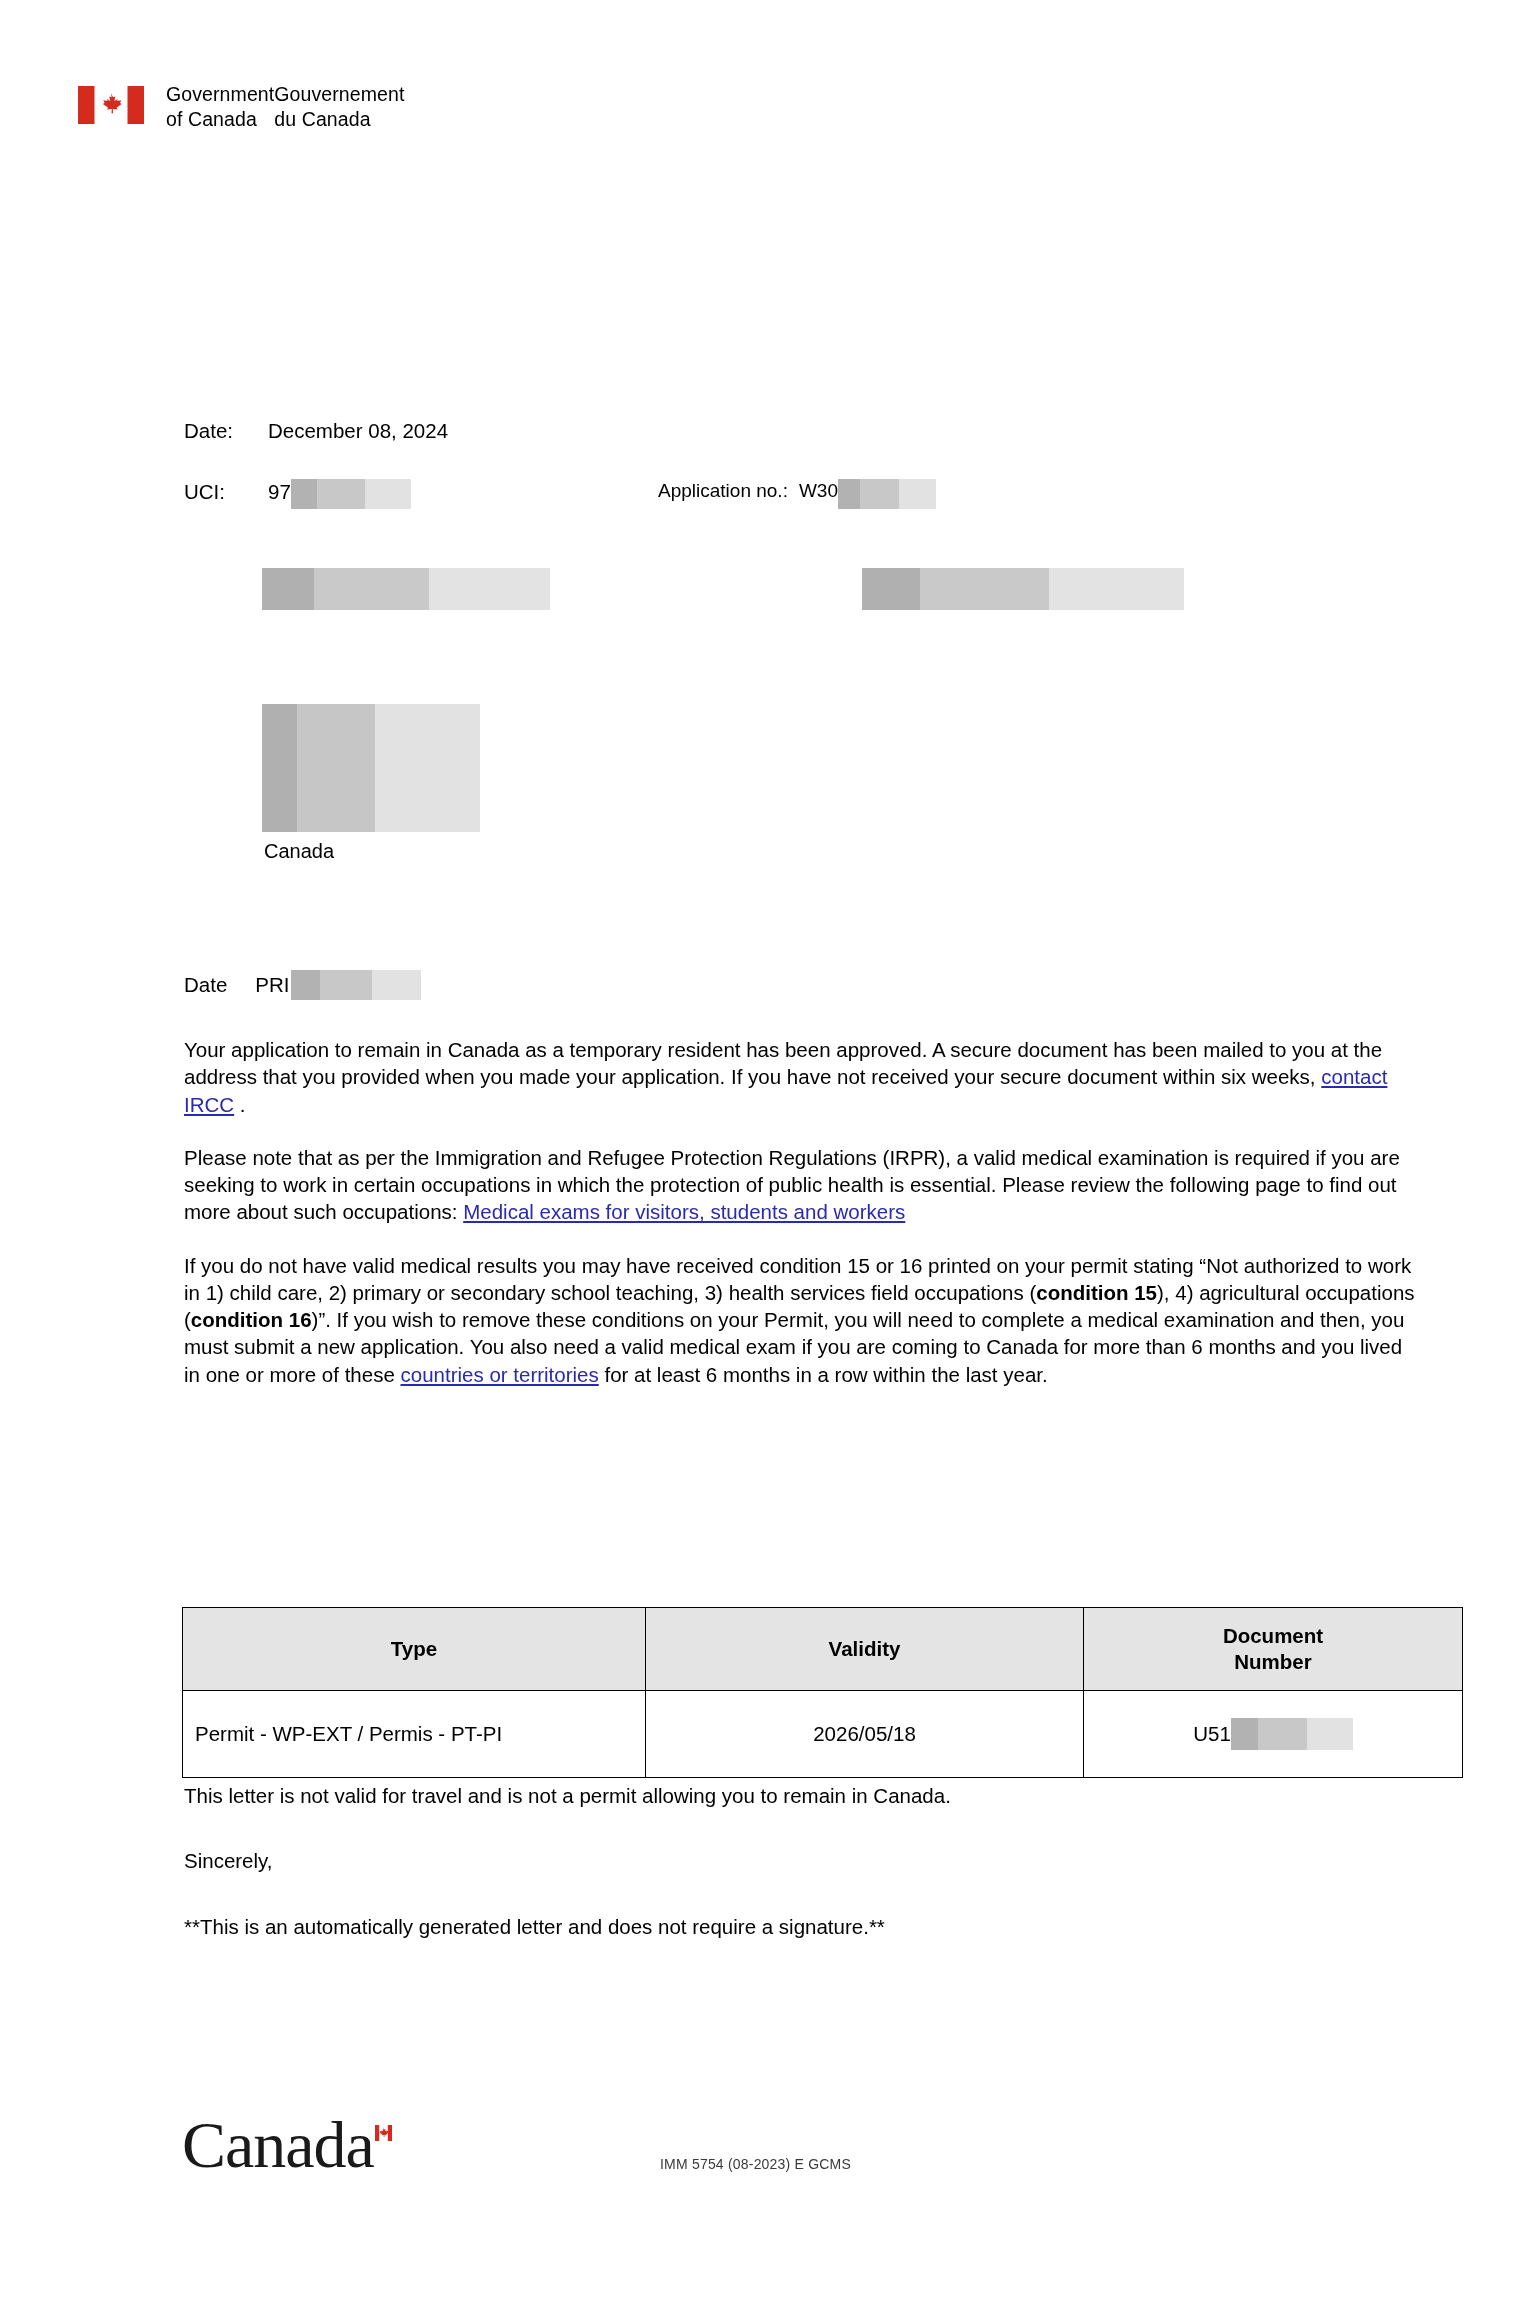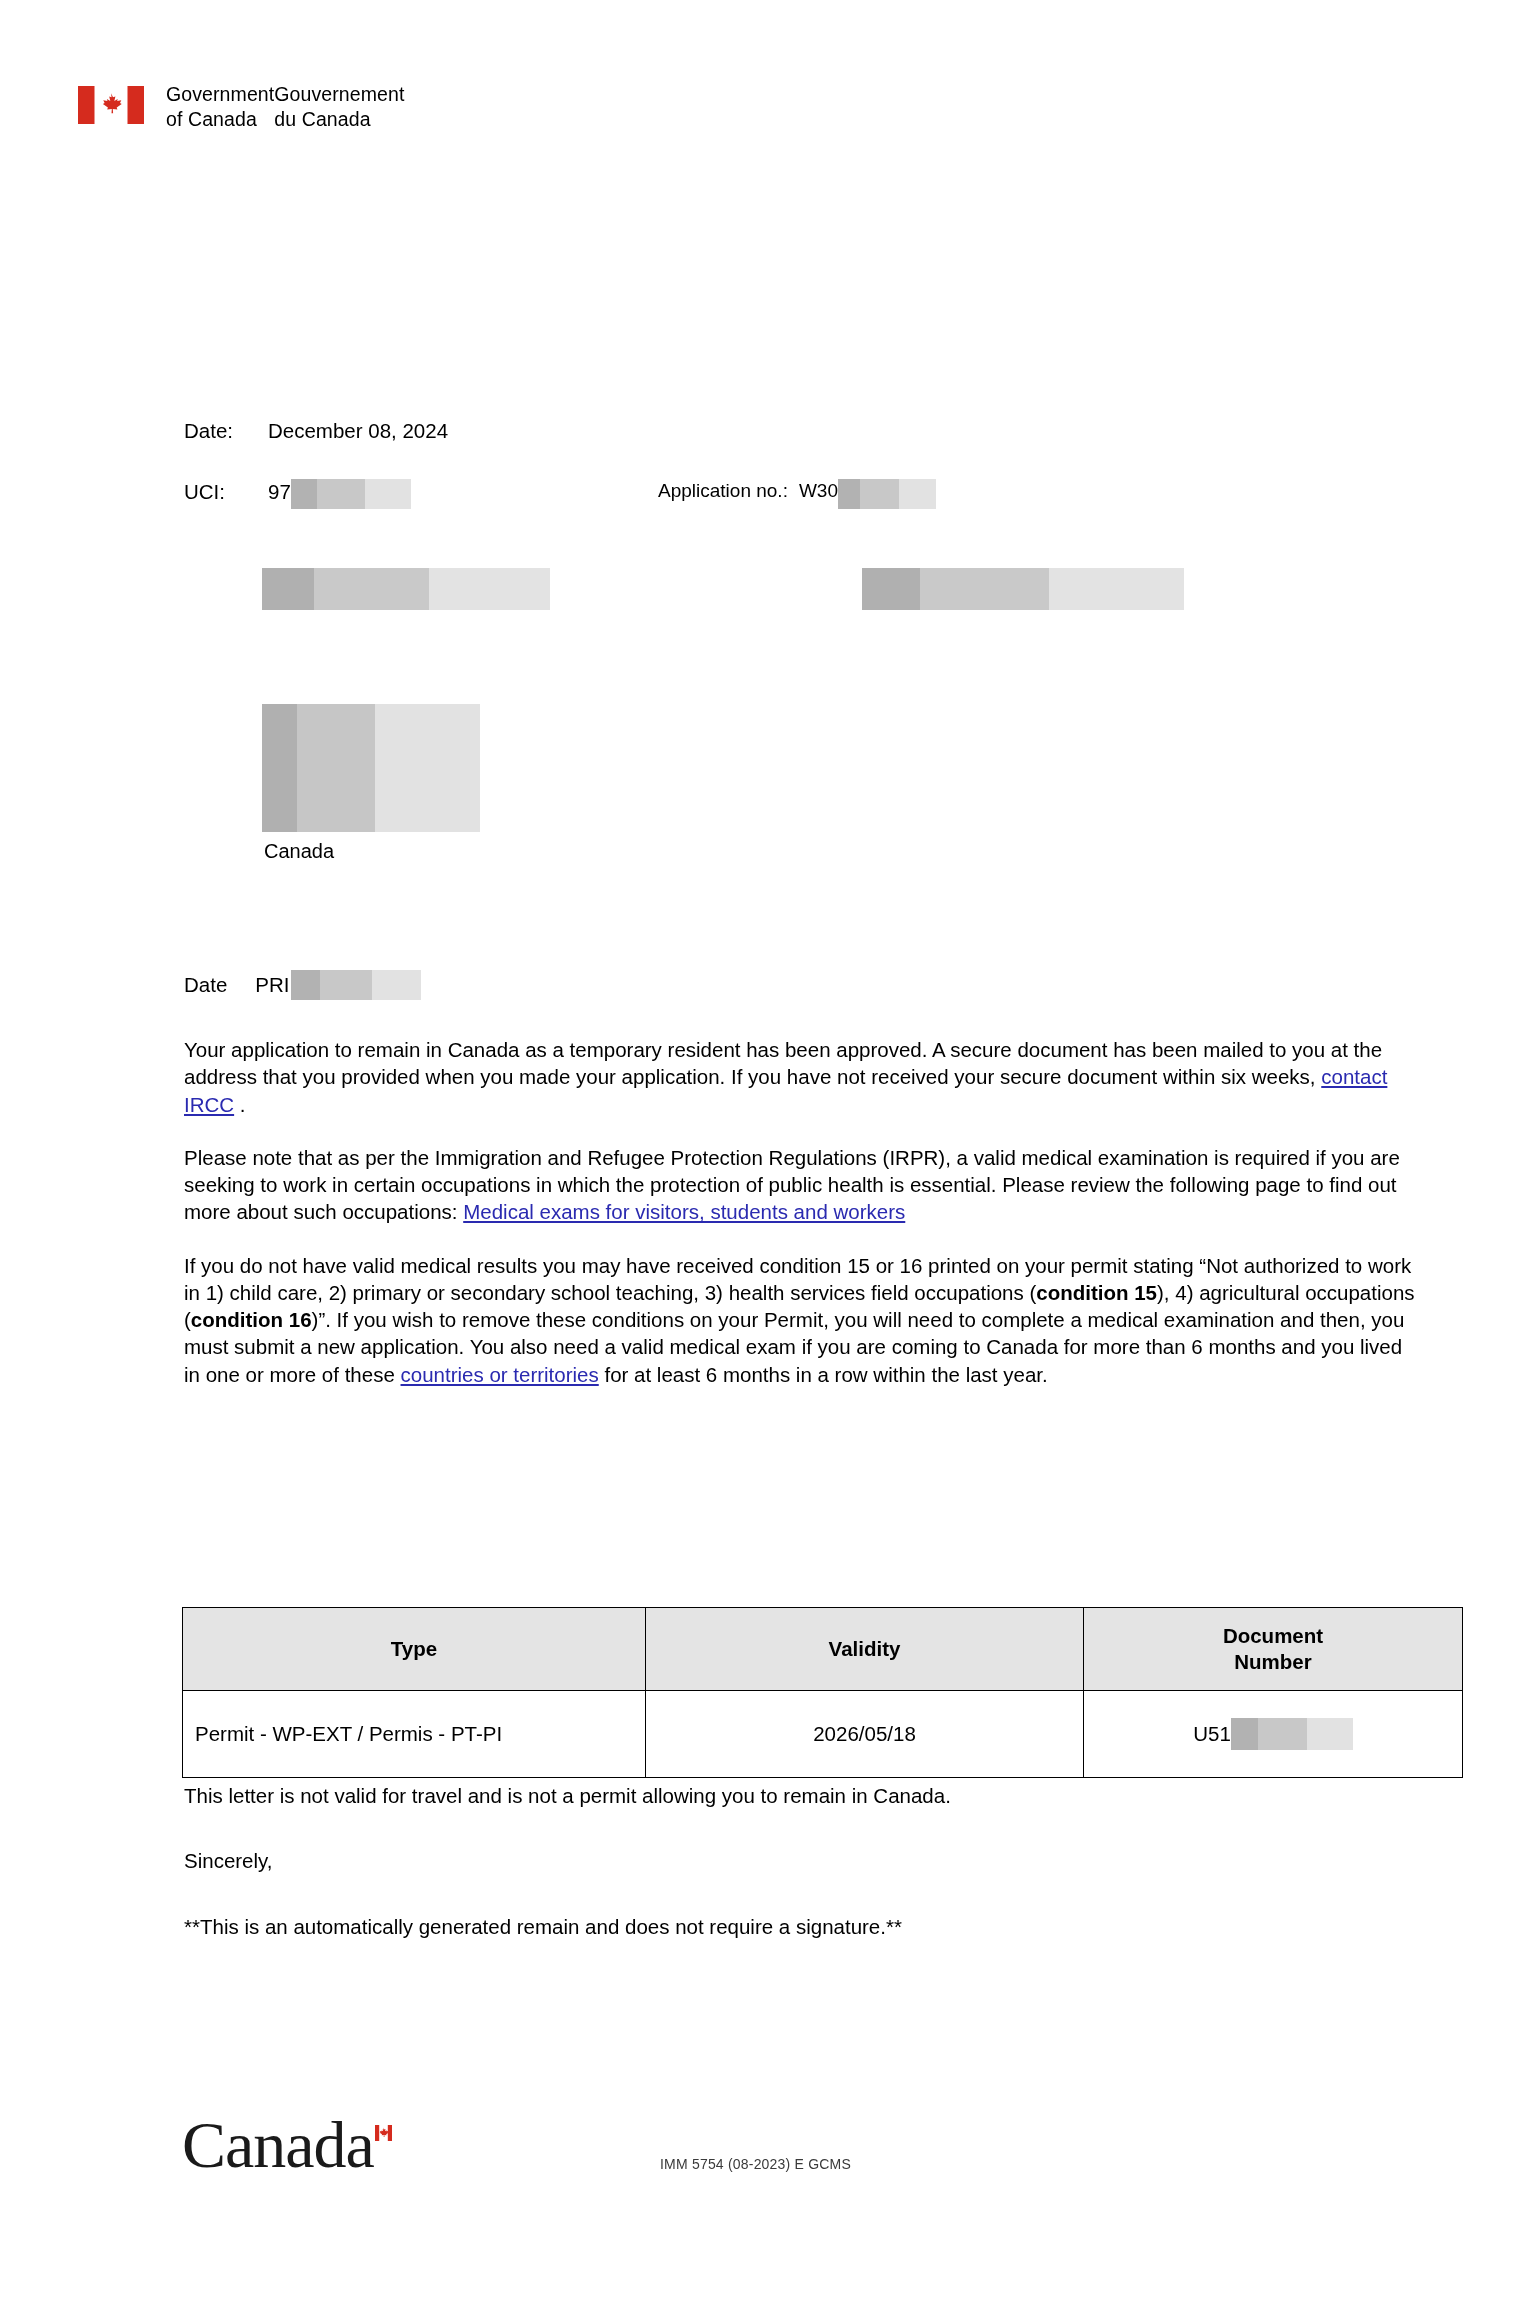--- a/index.html
+++ b/index.html
@@ -306,21 +306,21 @@
               <span class="redact doc-redact"></span>
           </span>
         </td>
       </tr>
     </tbody>
   </table>
 
   <div class="post-table">
     <p>This letter is not valid for travel and is not a permit allowing you to remain in Canada.</p>
     <p>Sincerely,</p>
-    <p>**This is an automatically generated remain and does not require a signature.**</p>
+    <p>**This is an automatically generated letter and does not require a signature.**</p>
   </div>
 
   <div class="wordmark">
     <span>Canad</span><span>a</span><svg class="wordmark-flag" viewBox="0 0 17 16">
       <rect x="0" y="0" width="17" height="16" fill="#ffffff"></rect>
       <rect x="0" y="0" width="4.2" height="16" fill="#d52b1e"></rect>
       <rect x="12.8" y="0" width="4.2" height="16" fill="#d52b1e"></rect>
       <path fill="#d52b1e" d="M8.5 2.6l.9 1.9 1.1-.4-.5 2.2 1.6-1-.2.9 1.9-.3-.6 1.3.8.5-2.3 1.6.3.9-2.1-.2.1 2h-.8l.1-2-2.1.2.3-.9-2.3-1.6.8-.5-.6-1.3 1.9.3-.2-.9 1.6 1-.5-2.2 1.1.4z"></path>
     </svg>
   </div>

